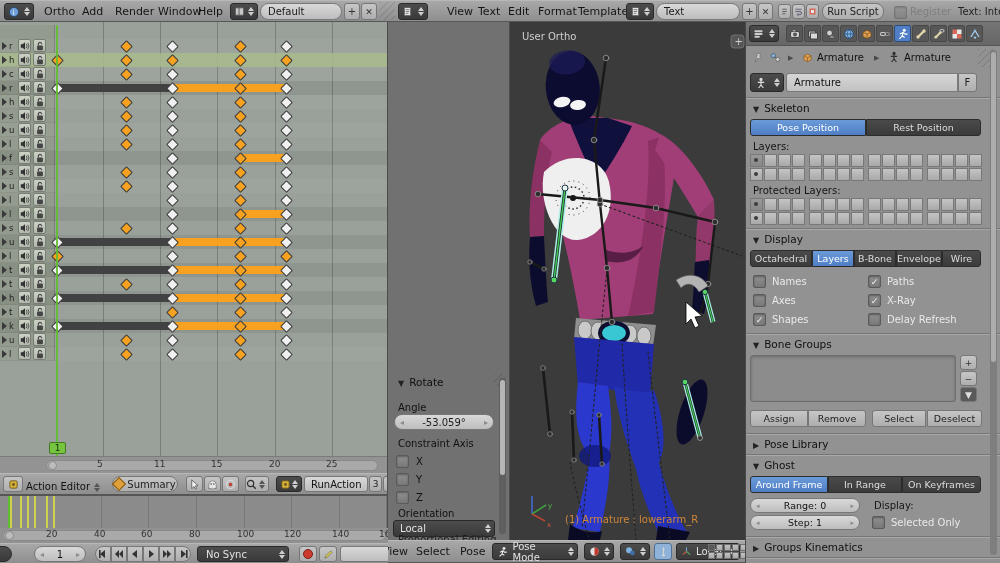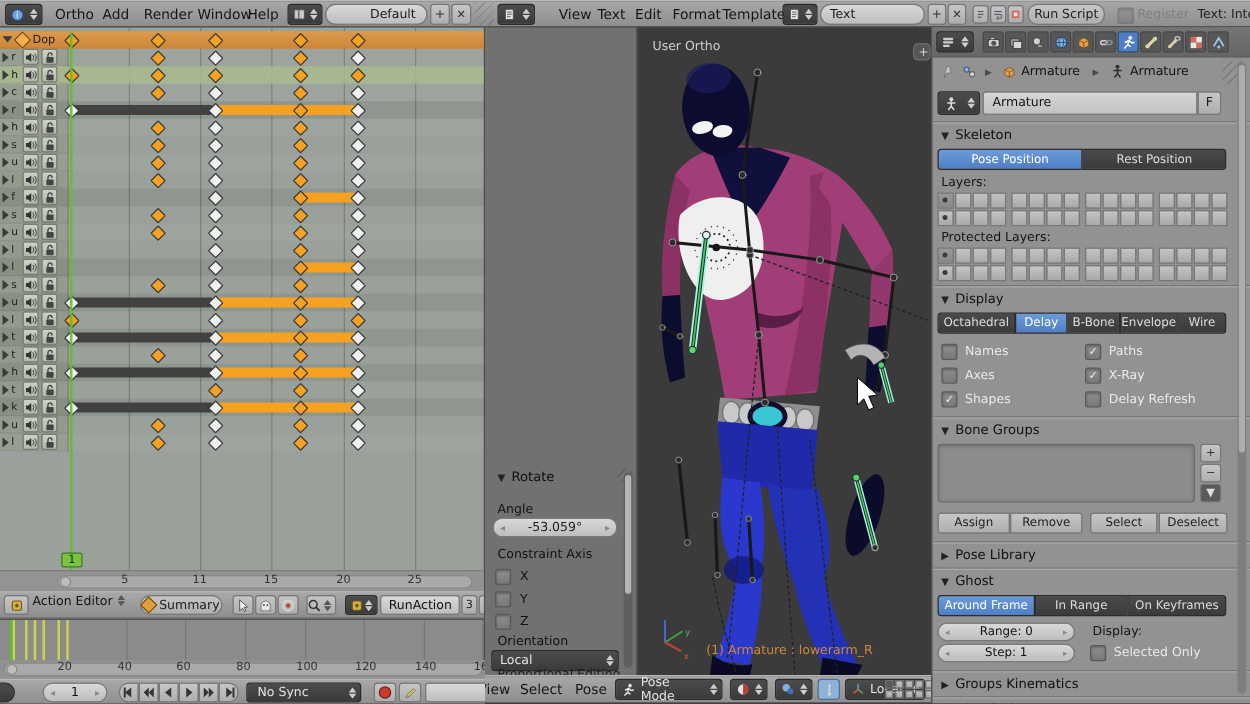--- a/index.html
+++ b/index.html
@@ -67,21 +67,21 @@
         <svg width="11" height="11" viewBox="0 0 12 12">
           <rect x="1.5" y="2" width="9" height="8" rx="1" fill="#c8c8c8" stroke="#555"></rect>
           <line x1="5.5" y1="2" x2="5.5" y2="10" stroke="#555"></line>
         </svg>
         <span class="ud">
           <span class="ua"></span>
           <span class="da"></span>
         </span>
       </div>
       <div class="pill" style="position: absolute; left: 260px; top: 2px; width: 82px; height: 17px; display: flex; align-items: center; padding-left: 7px;">
-        <div style="font-size: 10px; margin-left: 28px;">Default</div>
+        <div style="font-size: 10px;">Default</div>
       </div>
       <div class="btn" style="position: absolute; left: 344px; top: 2px; width: 16px; height: 17px; font-size: 10px; color: rgb(51, 51, 51);">+</div>
       <div class="btn" style="position: absolute; left: 361px; top: 2px; width: 16px; height: 17px; font-size: 9px; color: rgb(51, 51, 51);">✕</div>
       <div class="dk" style="position: absolute; left: 398px; top: 2px; width: 30px; height: 17px; padding-left: 3px;">
         <svg width="11" height="11" viewBox="0 0 12 12">
           <rect x="2.5" y="1.5" width="7" height="9" rx="1" fill="#e5e5e5" stroke="#555"></rect>
           <line x1="4" y1="4" x2="8" y2="4" stroke="#777"></line>
           <line x1="4" y1="6" x2="8" y2="6" stroke="#777"></line>
           <line x1="4" y1="8" x2="7" y2="8" stroke="#777"></line>
         </svg>
@@ -140,33 +140,20 @@
   <div class="abs hatch" style="left:380px;top:2px;width:15px;height:18px;"></div>
 
   <div class="abs" id="dopesheet" style="left:0;top:22px;width:388px;height:473px;background:#9aa19a;overflow:hidden;border-right:1px solid #4c4c4c;box-sizing:border-box;">
     <div class="abs" id="ds-keyarea" style="left:0;top:0;width:388px;height:434px;">
         <div class="vline" style="left: 103px; height: 434px;"></div>
         <div class="vline" style="left: 160px; height: 434px;"></div>
         <div class="vline" style="left: 217px; height: 434px;"></div>
         <div class="vline" style="left: 275px; height: 434px;"></div>
         <div class="vline" style="left: 332px; height: 434px;"></div>
         <div style="position: absolute; left: 0px; top: 3px; width: 55px; height: 336px; background: rgb(147, 155, 142); border-right: 1px solid rgb(125, 130, 120); box-sizing: border-box;"></div>
-        <div style="position: absolute; left: 0px; top: 3px; width: 388px; height: 14px;">
-          <div style="position: absolute; inset: 0px; background: linear-gradient(rgb(224, 154, 72), rgb(207, 132, 53)); opacity: 0.95;"></div>
-          <div style="position: absolute; left: 0px; top: 0px; width: 55px; height: 14px; display: flex; align-items: center; gap: 2px; padding-left: 2px; box-sizing: border-box; border-bottom: 1px solid rgba(0, 0, 0, 0.06);">
-            <div style="width: 0px; height: 0px; flex: 0 0 auto; border-left: 4px solid transparent; border-right: 4px solid transparent; border-top: 5px solid rgb(58, 58, 58);"></div>
-            <div style="width: 8px; height: 8px; background: rgb(240, 176, 80); border: 1px solid rgb(122, 82, 16); transform: rotate(45deg); flex: 0 0 auto; margin: 0px 1px;"></div>
-            <div style="font-size: 9px; color: rgb(28, 28, 28); overflow: hidden; white-space: nowrap;">Dop</div>
-          </div>
-          <div class="key sel" style="left: 53px; top: 3px;"></div>
-          <div class="key sel" style="left: 122px; top: 3px;"></div>
-          <div class="key sel" style="left: 168px; top: 3px;"></div>
-          <div class="key sel" style="left: 236px; top: 3px;"></div>
-          <div class="key sel" style="left: 282px; top: 3px;"></div>
-        </div>
         <div style="position: absolute; left: 0px; top: 17px; width: 388px; height: 14px;">
           <div style="position: absolute; inset: 0px; background: rgba(255, 255, 255, 0.04);"></div>
           <div style="position: absolute; left: 0px; top: 0px; width: 55px; height: 14px; display: flex; align-items: center; gap: 2px; padding-left: 2px; box-sizing: border-box; border-bottom: 1px solid rgba(0, 0, 0, 0.06);">
             <div style="width: 0px; height: 0px; flex: 0 0 auto; border-top: 4px solid transparent; border-bottom: 4px solid transparent; border-left: 5px solid rgb(58, 58, 58);"></div>
             <div style="font-size: 8.5px; color: rgb(34, 34, 34); width: 7px; overflow: hidden; flex: 0 0 auto;">r</div>
             <div class="chan-ic">
               <svg width="10" height="10" viewBox="0 0 12 12">
                 <path d="M1,4 h2.2 L6,1.6 V10.4 L3.2,8 H1 Z" fill="#333"></path>
                 <path d="M7.5,3.5 q2,2.5 0,5 M9.3,2.2 q3,3.8 0,7.6" stroke="#333" fill="none" stroke-width="0.9"></path>
               </svg>
@@ -703,21 +690,21 @@
         <div style="position: absolute; left: 269px; top: 2px; font-size: 9px; color: rgb(51, 51, 51);">20</div>
         <div style="position: absolute; left: 326px; top: 2px; font-size: 9px; color: rgb(51, 51, 51);">25</div>
       </div>
     <div class="abs hdr" id="ds-header" style="left:0;top:451px;width:388px;height:22px;">
         <div class="btn" style="position: absolute; left: 3px; top: 2px; width: 20px; height: 16px;">
           <svg width="11" height="11" viewBox="0 0 12 12">
             <rect x="2" y="2" width="8" height="8" rx="1.5" fill="#d8b13c" stroke="#6e5a1c"></rect>
             <circle cx="6" cy="6" r="1.6" fill="#6e5a1c"></circle>
           </svg>
         </div>
-        <div style="position: absolute; left: 26px; top: 2px; width: 78px; height: 16px; display: flex; align-items: flex-start;">
+        <div style="position: absolute; left: 26px; top: 2px; width: 78px; height: 16px; display: flex; align-items: flex-end;">
           <div style="font-size: 10px; color: rgb(17, 17, 17);">Action Editor</div>
           <div class="ud udd" style="margin-left: 4px;">
             <span class="ua"></span>
             <span class="da"></span>
           </div>
         </div>
         <div class="btn" style="position: absolute; left: 112px; top: 2px; width: 66px; height: 16px; gap: 3px; border-radius: 8px;">
           <div style="width: 8px; height: 8px; background: rgb(224, 160, 60); border: 1px solid rgb(122, 82, 16); transform: rotate(45deg); flex: 0 0 auto;"></div>
           <div style="font-size: 10px; color: rgb(34, 34, 34);">Summary</div>
         </div>
@@ -1295,21 +1282,21 @@
             <div class="lgcell"></div>
             <div class="lgcell" style="margin-left: 3px;"></div>
             <div class="lgcell"></div>
             <div class="lgcell"></div>
             <div class="lgcell"></div>
           </div>
         </div>
         <div class="groove" style="position: absolute; left: 0px; top: 158px; width: 255px;"></div>
         <div class="sechdr" style="position: absolute; left: 7px; top: 163px;"><span class="tri">▼</span><div style="display: inline;">Display</div></div>
         <div class="modebtn" style="position: absolute; left: 4px; top: 180px; width: 62px; border-radius: 3px 0px 0px 3px;">Octahedral</div>
-        <div class="modebtn blue" style="position: absolute; left: 66px; top: 180px; width: 42px; border-radius: 0px;">Delay</div>
+        <div class="modebtn blue" style="position: absolute; left: 66px; top: 180px; width: 42px; border-radius: 0px;">Layers</div>
         <div class="modebtn" style="position: absolute; left: 108px; top: 180px; width: 42px; border-radius: 0px;">B-Bone</div>
         <div class="modebtn" style="position: absolute; left: 150px; top: 180px; width: 46px; border-radius: 0px;">Envelope</div>
         <div class="modebtn" style="position: absolute; left: 196px; top: 180px; width: 39px; border-radius: 0px 3px 3px 0px;">Wire</div>
         <div style="position: absolute; left: 7px; top: 205px; display: flex; align-items: center;">
           <div class="cb"></div>
           <div class="cblbl">Names</div>
         </div>
         <div style="position: absolute; left: 122px; top: 205px; display: flex; align-items: center;">
           <div class="cb">✓</div>
           <div class="cblbl">Paths</div>

